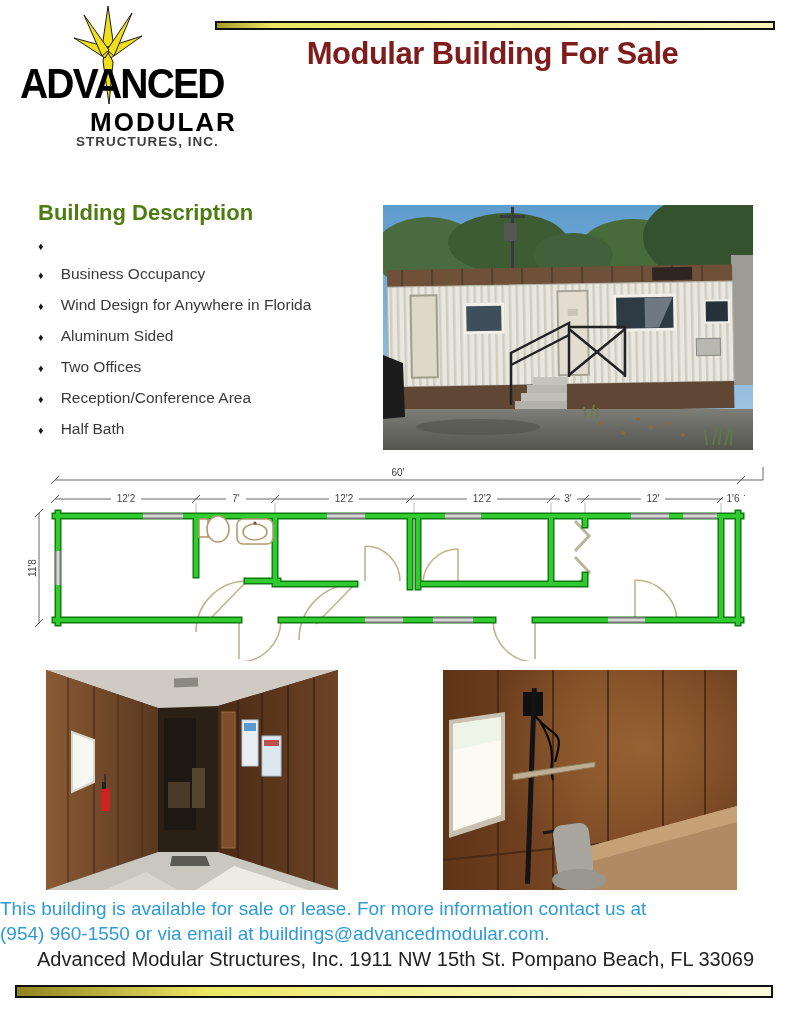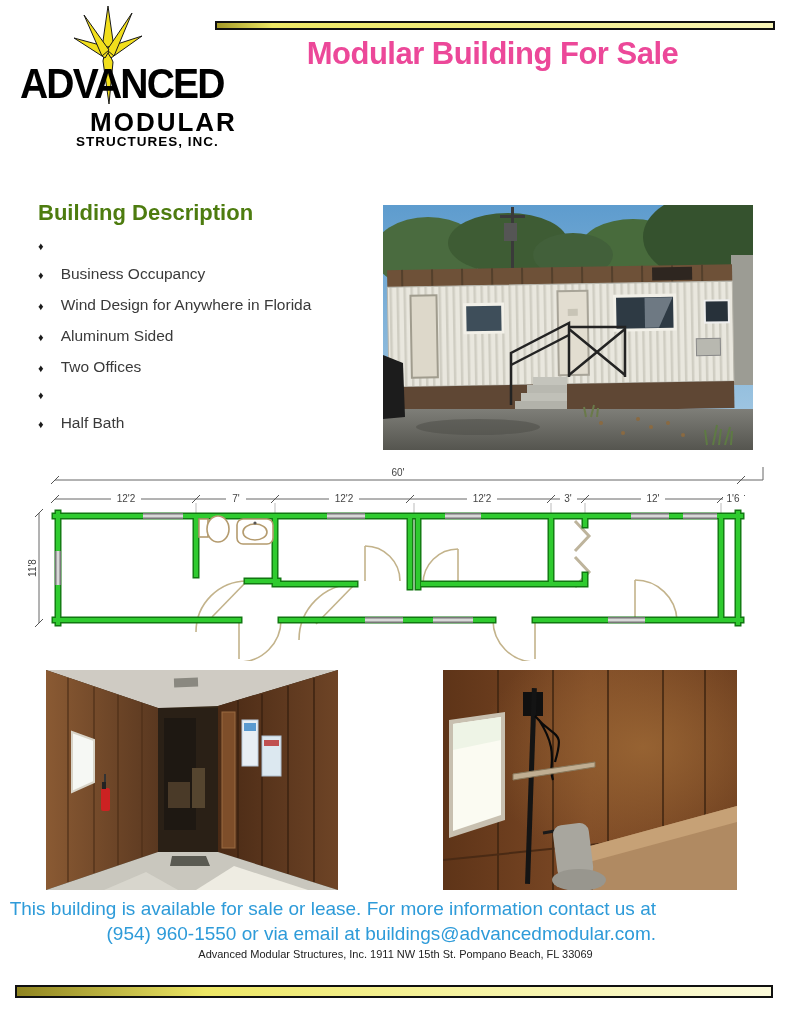--- a/index.html
+++ b/index.html
@@ -9,50 +9,50 @@
 
   
   .logo{left:18px;top:8px;width:235px;height:140px;}
   .logo-star{position:absolute;left:55px;top:-2px;width:70px;height:100px;z-index:1;}
   .logo-line1{position:absolute;left:2px;top:52px;font-size:42px;font-weight:900;
               letter-spacing:-2px;color:#000;transform:scaleX(.93);transform-origin:left;
               white-space:nowrap;z-index:2;}
   .logo-line2{position:absolute;left:72px;top:99px;font-size:26px;font-weight:900;
               letter-spacing:2px;color:#000;white-space:nowrap;z-index:2;}
   .logo-line3{position:absolute;left:58px;top:126px;font-size:13.5px;font-weight:800;
-              letter-spacing:1px;color:#000000;white-space:nowrap;z-index:2;}
+              letter-spacing:1px;color:#404040;white-space:nowrap;z-index:2;}
 
   
   .top-bar{left:215px;top:21px;width:556px;height:5px;border:2px solid #101010;
            background:linear-gradient(90deg,#a59a28 0%,#ede765 10%,#f1ec7e 45%,#f8f5b8 100%);}
   .banner-title{left:205px;top:36px;width:575px;text-align:center;font-size:31px;
-                font-weight:900;letter-spacing:-.5px;color:#ec4899;}
+                font-weight:900;letter-spacing:-.5px;color:#7f1d1d;}
   .main-title{left:0;top:138px;width:791px;text-align:center;font-size:38px;
               font-weight:900;letter-spacing:-1px;color:#000;}
 
   
   .desc{left:38px;top:200px;width:345px;}
   .desc-heading{font-size:22px;font-weight:900;color:#4d7c0f;margin:0 0 14px 0;}
   .desc-item{display:flex;align-items:baseline;margin:0 0 13px 0;font-size:15.5px;color:#3a3a3a;}
   .diamond{font-size:11px;margin-right:17px;color:#1a1a1a;flex:0 0 auto;}
 
   
   .photo-exterior{left:383px;top:205px;width:370px;height:245px;}
   .floorplan{left:25px;top:463px;width:750px;height:198px;}
   .photo-hallway{left:46px;top:670px;width:292px;height:220px;}
   .photo-office{left:443px;top:670px;width:294px;height:220px;}
   svg{display:block;}
 
   .fp-dim{font-size:10px;fill:#444;}
   .fp-dim-v{font-size:10px;fill:#444;}
 
   
-  .footer-contact{left:0;top:896px;width:656px;text-align:right;font-size:19px;
+  .footer-contact{left:0;top:896px;width:656px;text-align:left;font-size:19px;
                   line-height:25px;font-weight:400;}
-  .footer-address{left:0;top:948px;width:791px;text-align:center;font-size:11px;color:#222;}
+  .footer-address{left:0;top:948px;width:791px;text-align:center;font-size:20px;color:#222;}
   .bottom-bar{left:15px;top:985px;width:754px;height:9px;border:2px solid #101010;
               background:linear-gradient(90deg,#8f8420 0%,#ede765 25%,#f6f3a2 60%,#fbfada 100%);}
 </style>
 </head>
 <body>
 
 <div class="page">
 
   <div class="abs logo">
     <svg class="logo-star" viewBox="0 0 70 100">
@@ -89,20 +89,21 @@
     <div class="desc-item">
       <span class="diamond">♦</span>
       <span>Aluminum Sided</span>
       </div>
     <div class="desc-item">
       <span class="diamond">♦</span>
       <span>Two Offices</span>
       </div>
     <div class="desc-item">
       <span class="diamond">♦</span>
+      <span>Reception/Conference Area</span>
       </div>
     <div class="desc-item">
       <span class="diamond">♦</span>
       <span>Half Bath</span>
       </div>
   </div>
 
   <svg class="abs photo-exterior" viewBox="0 0 370 245">
     <defs>
       <linearGradient id="sky" x1="0" y1="0" x2="0" y2="1">

